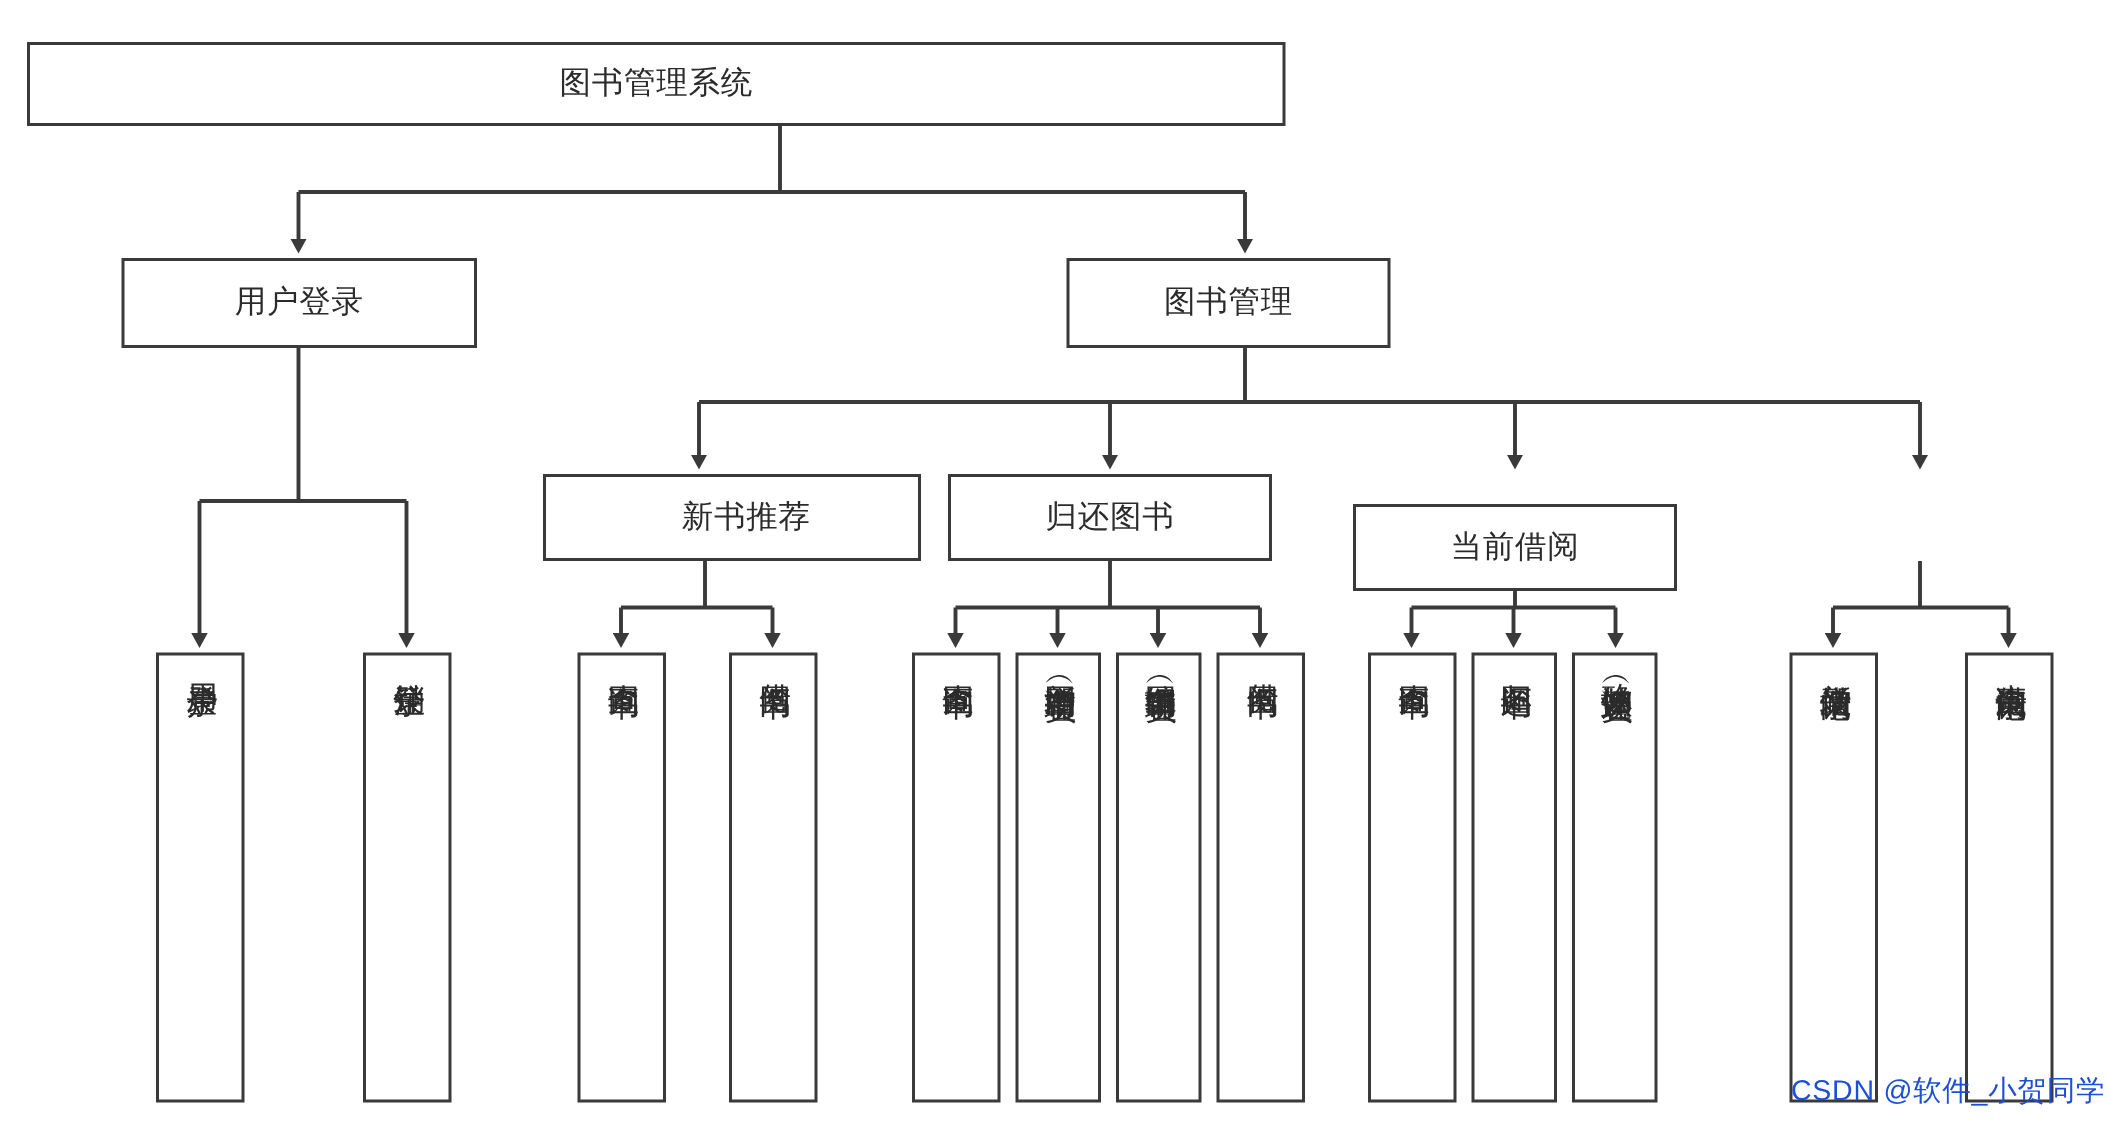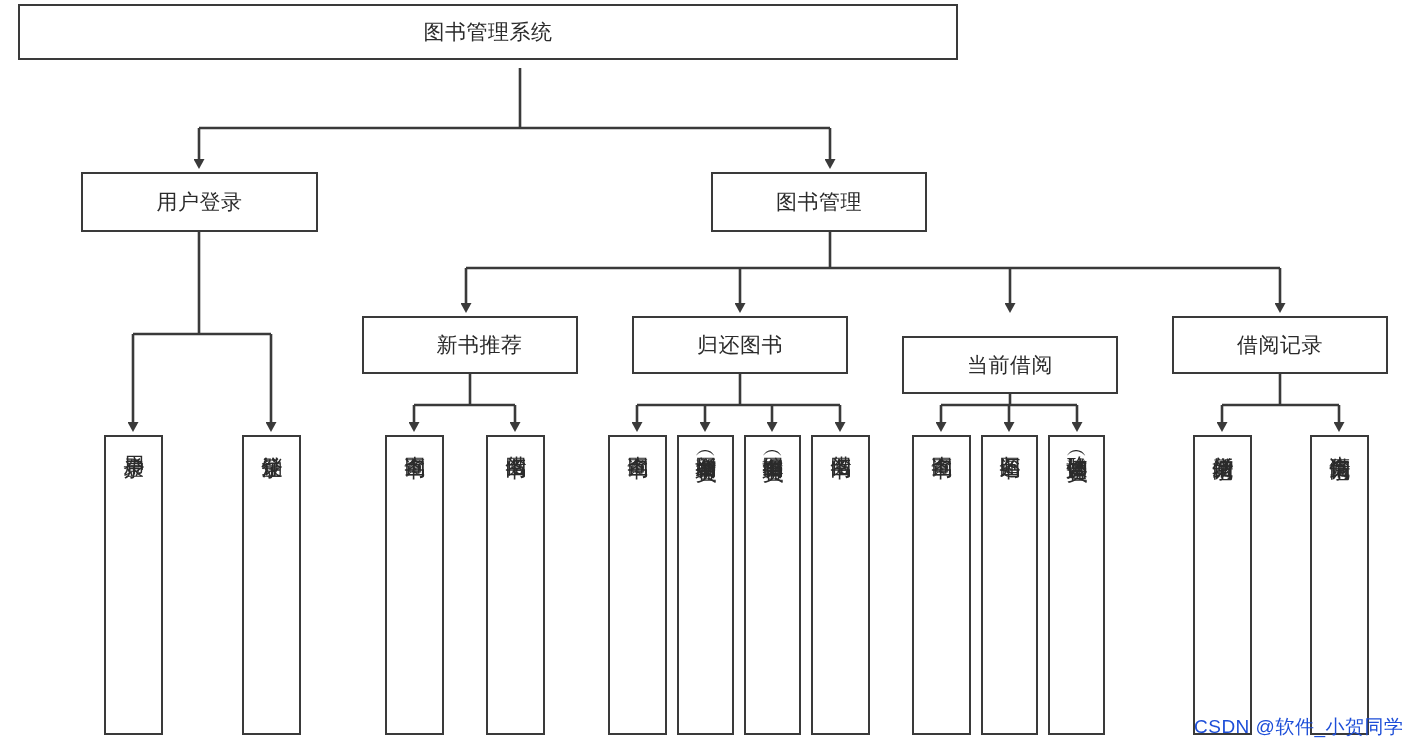--- a/index.html
+++ b/index.html
@@ -122,47 +122,44 @@
       <path d="M1009,405 L1009,423" marker-end="url(#arrow)"></path>
       <path d="M1077,405 L1077,423" marker-end="url(#arrow)"></path>
 
       <path d="M1280,374 L1280,405"></path>
       <path d="M1222,405 L1339,405"></path>
       <path d="M1222,405 L1222,423" marker-end="url(#arrow)"></path>
       <path d="M1339,405 L1339,423" marker-end="url(#arrow)"></path>
     </g>
   </svg>
 
-  <div class="node root horiz" style="left:18px; top:4px; width:940px; height:56px;">
+  <div class="node root horiz" style="left:18px; top:28px; width:839px; height:56px;">
     <span class="label">图书管理系统</span>
   </div>
 
   <div class="node horiz" style="left:81px; top:172px; width:237px; height:60px;">
     <span class="label">用户登录</span>
   </div>
 
   <div class="node horiz" style="left:711px; top:172px; width:216px; height:60px;">
     <span class="label">图书管理</span>
   </div>
 
-  <div class="node horiz" style="left:362px; top:316px; width:216px; height:58px;padding-left:19px;">
+  <div class="node horiz" style="left:362px; top:316px; width:252px; height:58px;padding-left:19px;">
     <span class="label">新书推荐</span>
   </div>
 
   <div class="node horiz" style="left:632px; top:316px; width:216px; height:58px;">
     <span class="label">归还图书</span>
   </div>
 
   <div class="node horiz" style="left:902px; top:316px; width:216px; height:58px;margin-top:20px;">
     <span class="label">当前借阅</span>
   </div>
 
-  <div class="node horiz" style="left:1172px; top:316px; width:216px; height:58px;">
-    <span class="label">借阅记录</span>
-  </div>
 
   <div class="node vert" style="left:104px; top:435px; width:59px; height:300px;">
     <span class="label">用户登录</span>
   </div>
 
   <div class="node vert" style="left:242px; top:435px; width:59px; height:300px;">
     <span class="label">注销登录</span>
   </div>
 
   <div class="node vert" style="left:385px; top:435px; width:59px; height:300px;">

